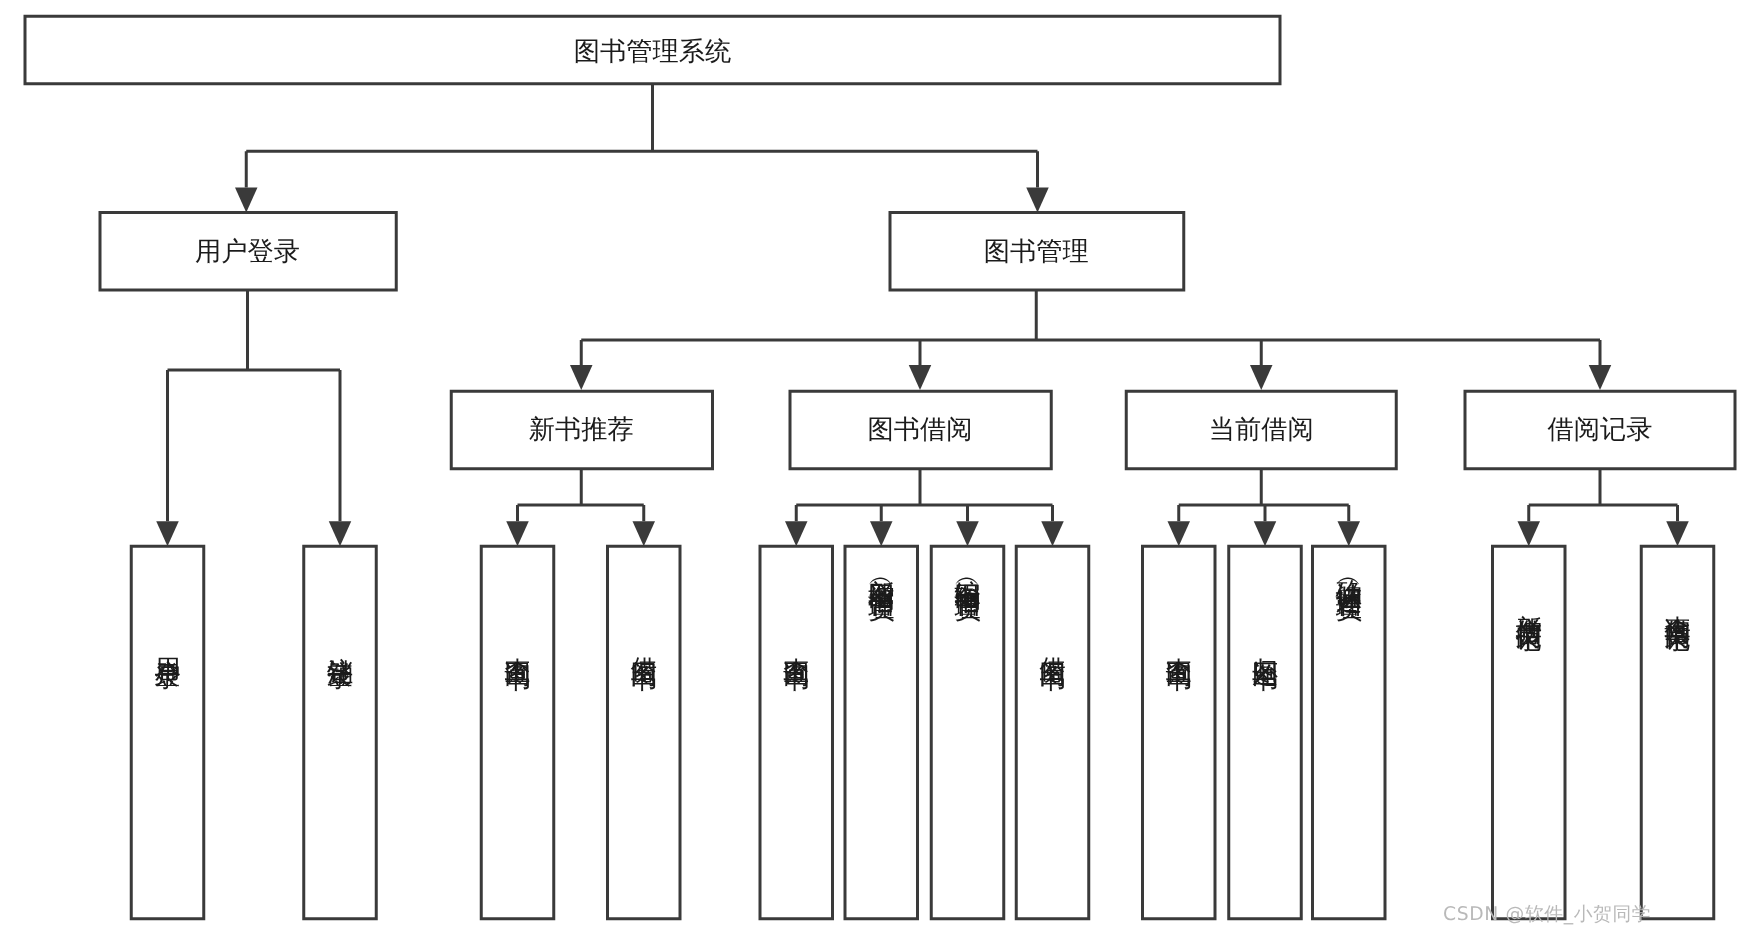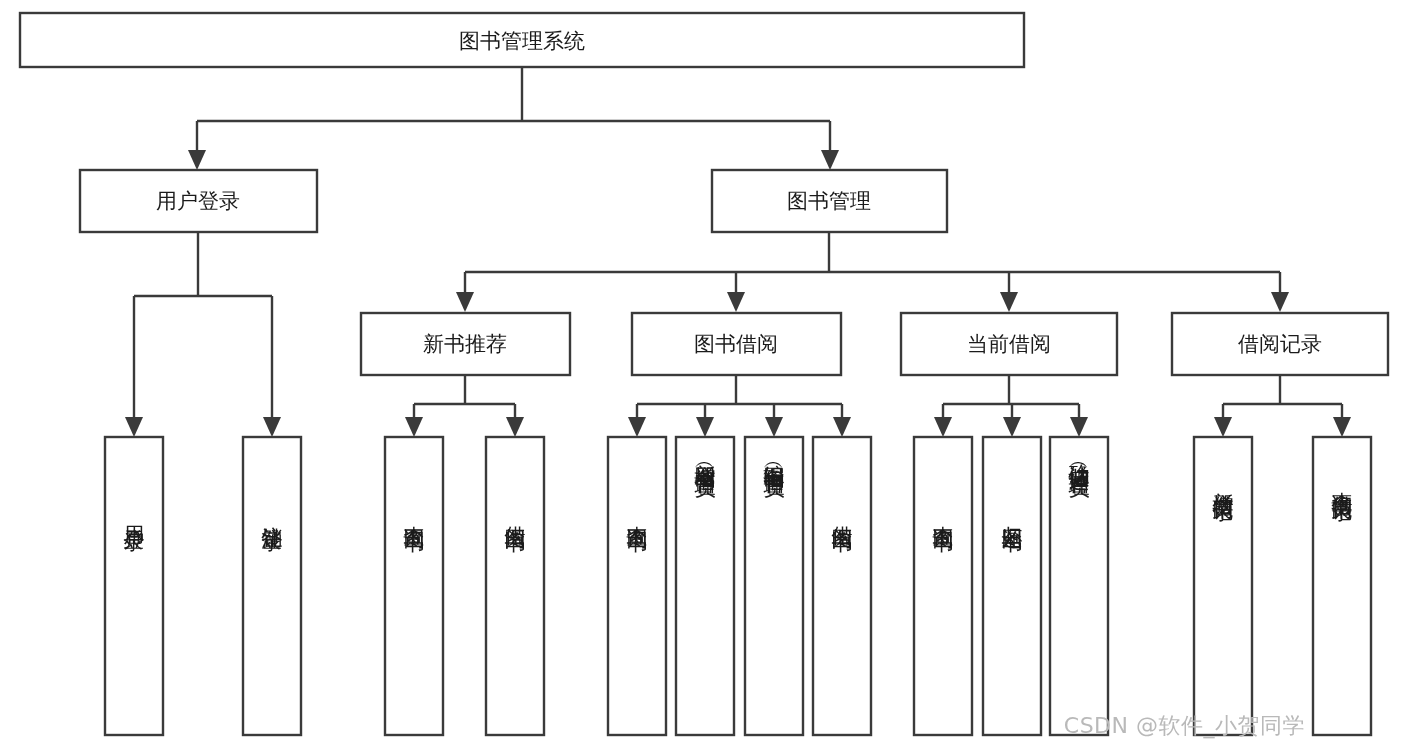--- a/index.html
+++ b/index.html
@@ -64,24 +64,24 @@
     font-family: "DejaVu Sans", "Liberation Sans", sans-serif;
     font-size: 21px;
     line-height: 1.05;
     color: #1b1b1b;
     letter-spacing: 2px;
     white-space: nowrap;
     text-align: center;
   }
   .watermark {
     position: absolute;
-    right: 24px;
+    right: 8px;
     bottom: 6px;
     font-family: "DejaVu Sans", "Liberation Sans", sans-serif;
-    font-size: 22px;
+    font-size: 15px;
     color: #b9b9b9;
     letter-spacing: 0.5px;
     white-space: nowrap;
   }
 </style>
 </head>
 <body>
 
 <div id="diagram-root">
 

